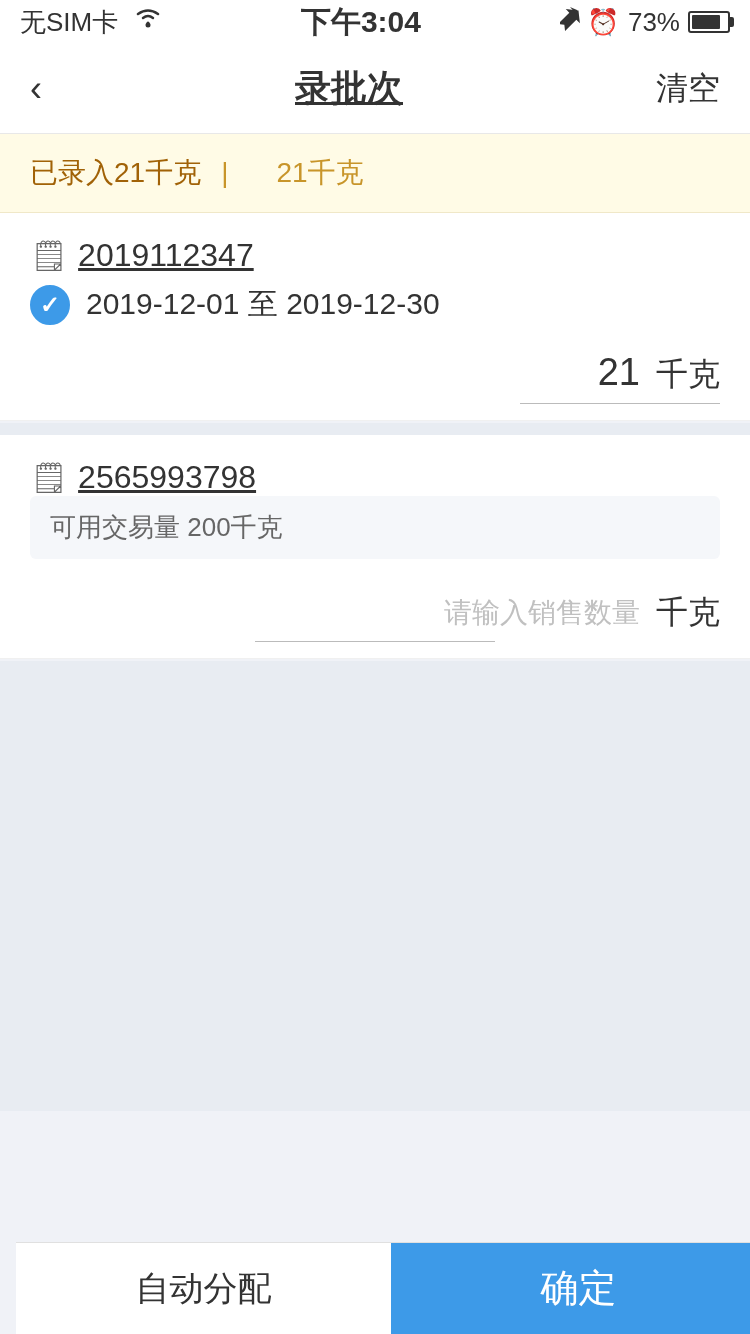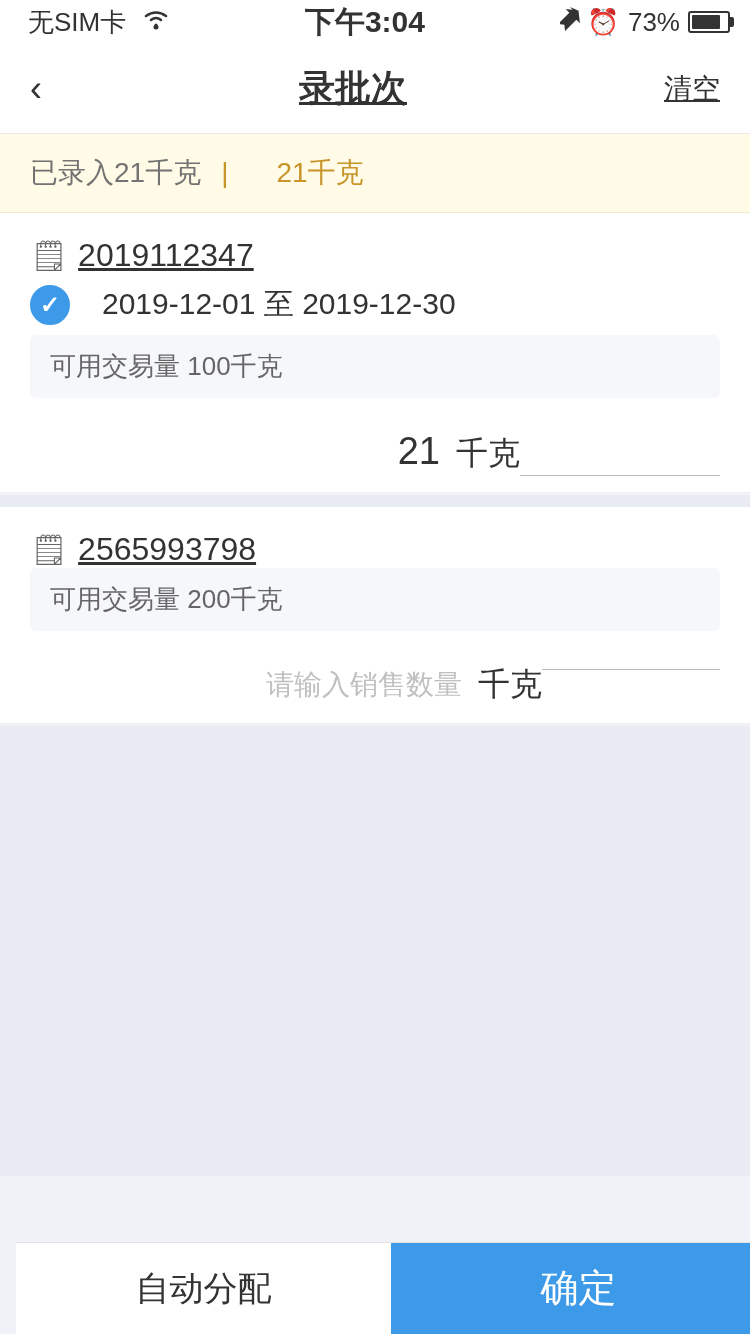--- a/index.html
+++ b/index.html
@@ -19,23 +19,21 @@
       background: #fff;
       display: flex;
       align-items: center;
       justify-content: space-between;
       padding: 0 20px;
       font-size: 26px;
       font-weight: 500;
     }
     .status-left {
       display: flex;
-      align-items: center;
-      gap: 16px;
-      margin-left: 8px;
+      gap: 16px;
     }
     .status-center {
       font-size: 30px;
       font-weight: 600;
     }
     .status-right {
       display: flex;
       align-items: center;
       gap: 8px;
       font-size: 26px;
@@ -84,38 +82,37 @@
       color: #333;
       cursor: pointer;
     }
     .nav-title {
       font-size: 36px;
       font-weight: 600;
       color: #333;
       text-decoration: underline;
     }
     .nav-action {
-      font-size: 28px;
+      font-size: 32px;
       color: #333;
       cursor: pointer;
-      text-decoration: underline;
     }
 
     
     .summary-banner {
       background: #fffbe6;
       padding: 20px 30px;
       display: flex;
       align-items: center;
       gap: 20px;
       border-bottom: 1px solid #f0e8c8;
     }
     .summary-label {
       font-size: 28px;
-      color: #737373;
+      color: #a16207;
     }
     .summary-divider {
       color: #c8952a;
       font-size: 28px;
     }
     .summary-value {
       font-size: 28px;
       color: #c8952a;
       margin-left: 28px;
     }
@@ -164,21 +161,20 @@
     }
     .radio-circle.checked::after {
       content: '✓';
       color: #fff;
       font-size: 24px;
       font-weight: bold;
     }
     .batch-date {
       font-size: 30px;
       color: #333;
-      margin-left: 16px;
     }
     .available-row {
       margin: 0 30px 16px 30px;
       background: #f5f7fa;
       border-radius: 6px;
       padding: 14px 20px;
       font-size: 26px;
       color: #666;
     }
 
@@ -196,21 +192,21 @@
       font-size: 38px;
       color: #333;
       font-weight: 500;
     }
     .amount-unit {
       font-size: 32px;
       color: #333;
     }
     .amount-container {
       display: flex;
-      flex-direction: row;
+      flex-direction: column;
       align-items: flex-end;
     }
     .amount-number-line {
       display: flex;
       align-items: baseline;
       gap: 16px;
     }
     .amount-sep {
       width: 200px;
       border: none;
@@ -239,21 +235,22 @@
       color: #c0c0c0;
       flex: 1;
       text-align: right;
     }
     .input-unit {
       font-size: 32px;
       color: #333;
     }
     .input-field-wrap {
       display: flex;
-      align-items: flex-start;
+      flex-direction: column;
+      align-items: center;
       flex: 1;
     }
     .input-inner {
       display: flex;
       align-items: center;
       gap: 16px;
       width: 100%;
       justify-content: flex-end;
     }
     .input-sep {
@@ -352,21 +349,20 @@
 
 <div class="batch-card">
   <div class="batch-header">
     <span class="batch-icon">🗒</span>
     <span class="batch-number">2019112347</span>
   </div>
   <div class="batch-date-row">
     <div class="radio-circle checked"></div>
     <span class="batch-date">2019-12-01 至 2019-12-30</span>
   </div>
-  <div class="available-row">可用交易量 100千克</div>
 
   <div class="amount-row">
     <div class="amount-container">
       <div class="amount-number-line">
         <span class="amount-value">21</span>
         <span class="amount-unit">千克</span>
       </div>
       <div class="amount-sep"></div>
     </div>
   </div>

